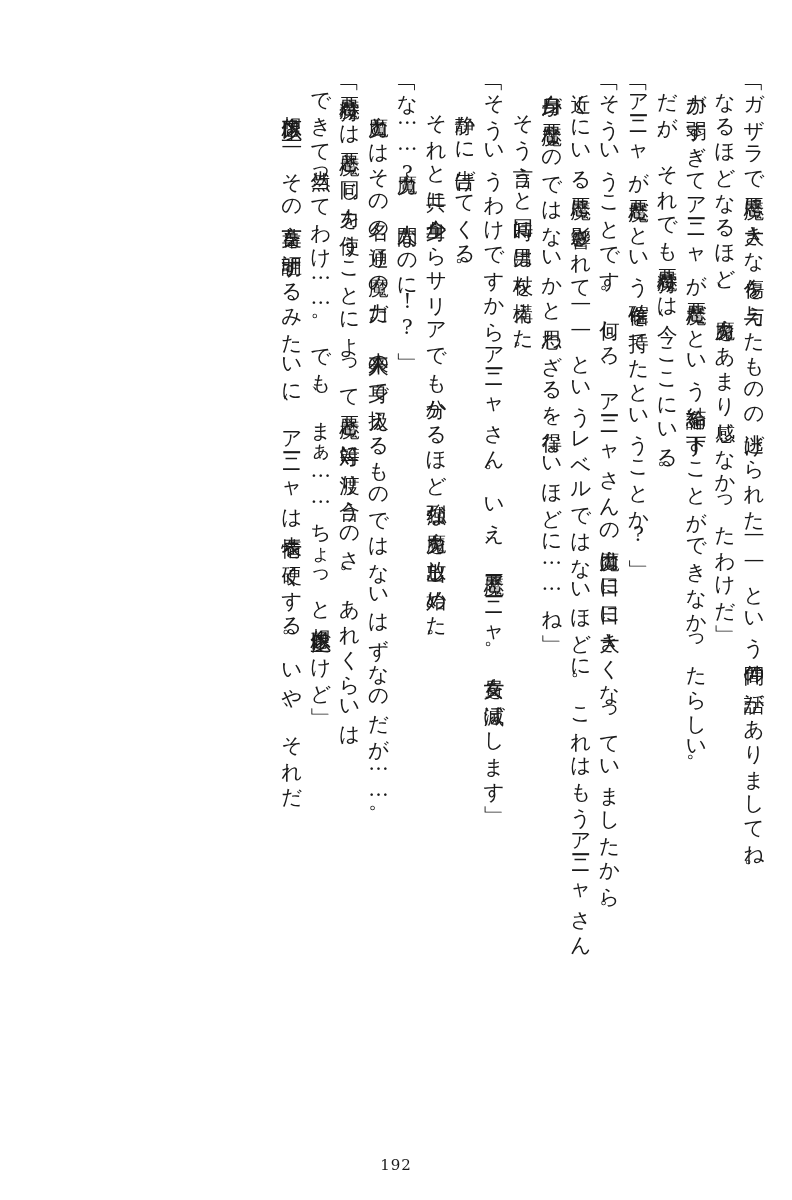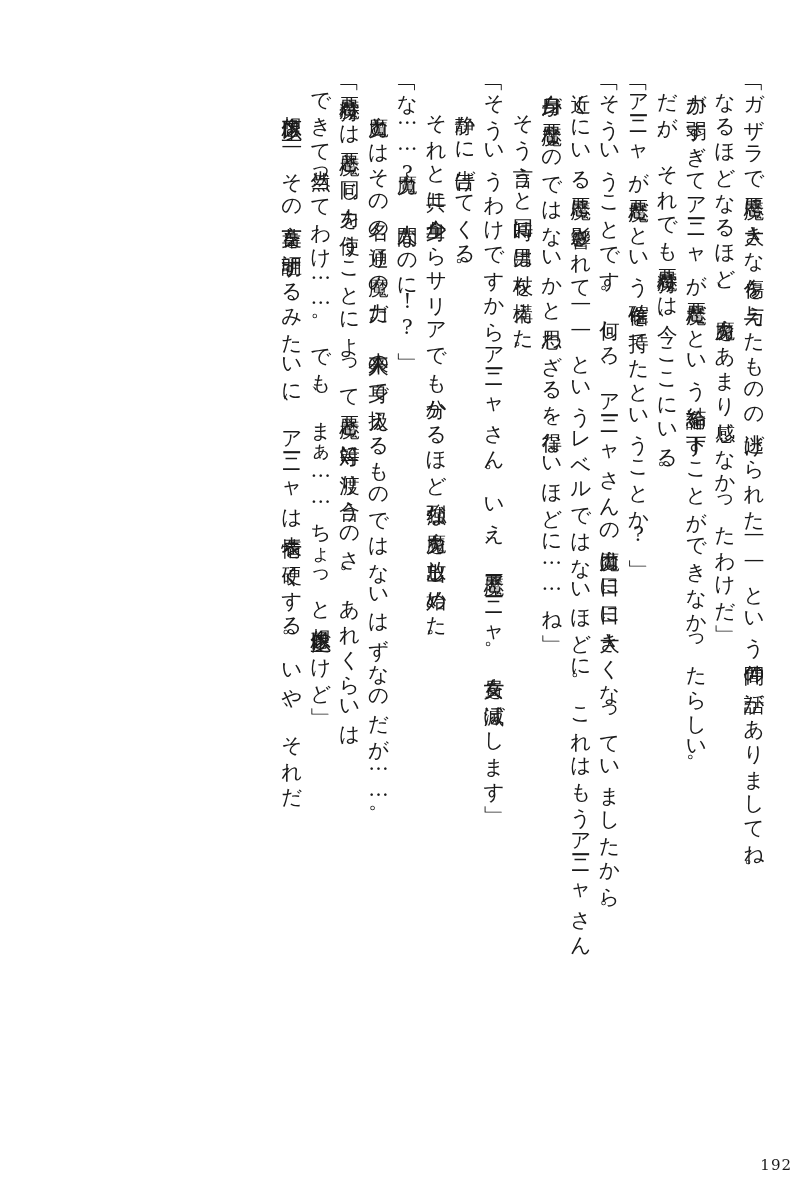--- a/index.html
+++ b/index.html
@@ -48,21 +48,21 @@
     font-weight: 500;
   }
   .col.indent {
     padding-top: 22px;
   }
   .page-number {
     position: absolute;
     bottom: 26px;
     left: 0;
     width: 792px;
-    text-align: right;
+    text-align: center;
     font-size: 15px;
     color: #1a1a1a;
     font-family: "DejaVu Serif", "Liberation Serif", serif;
     letter-spacing: 1px;
   }
 </style>
 </head>
 <body>
 
 <div class="page">

